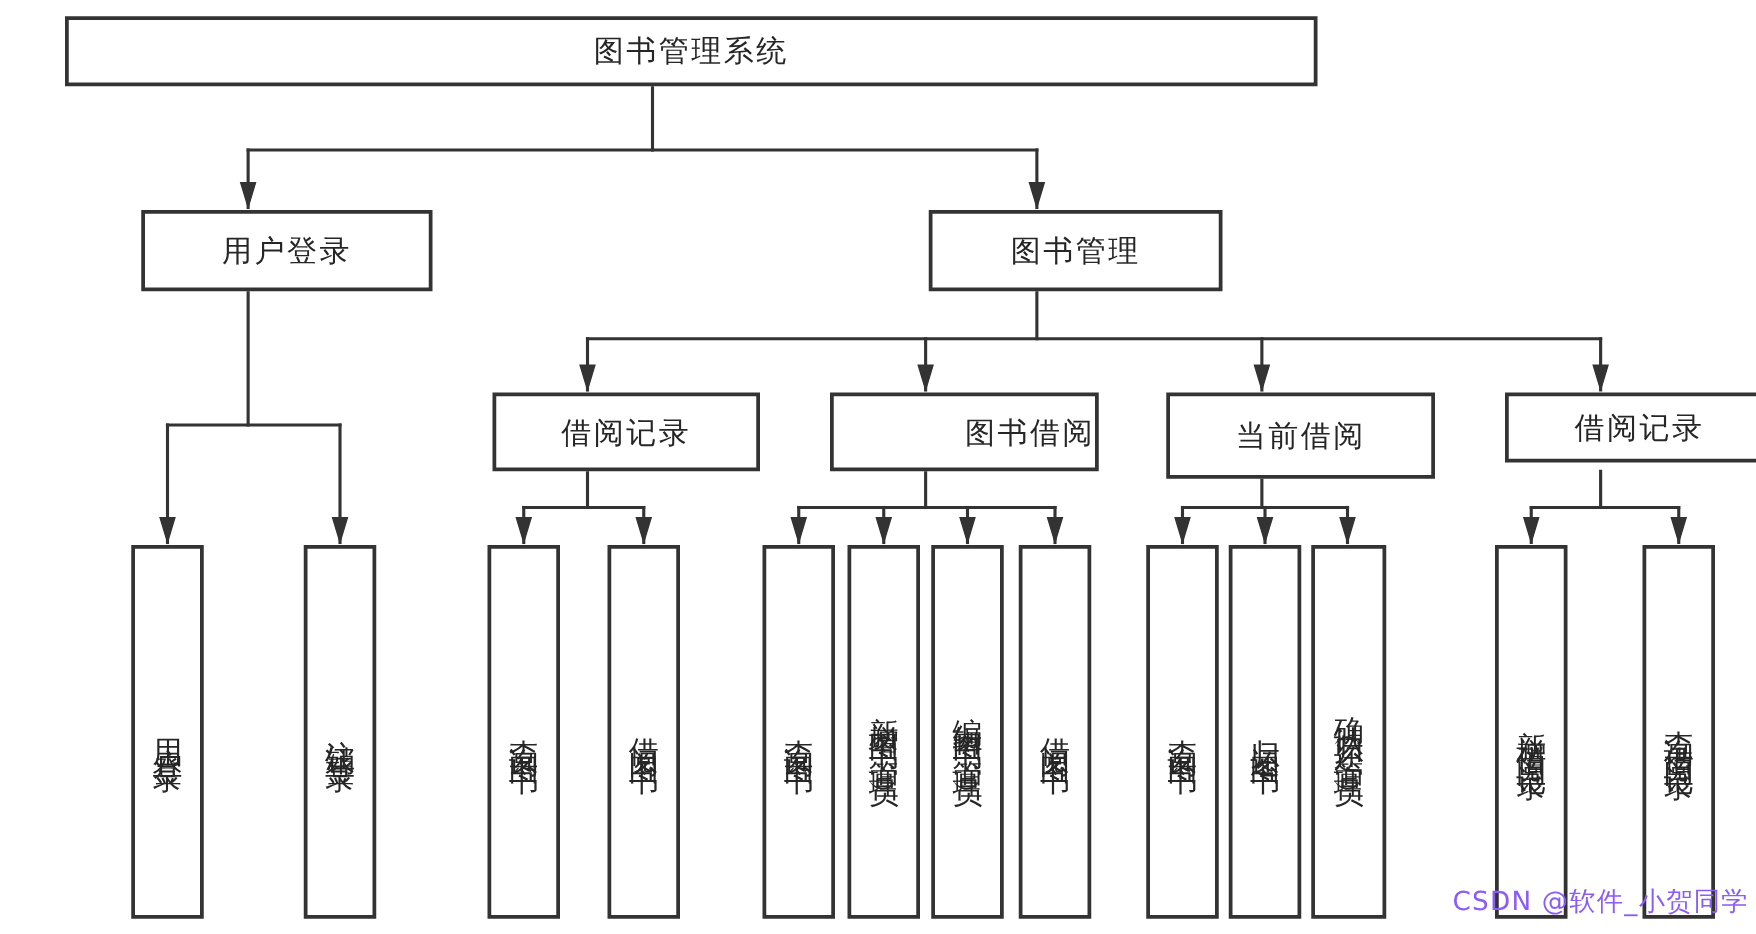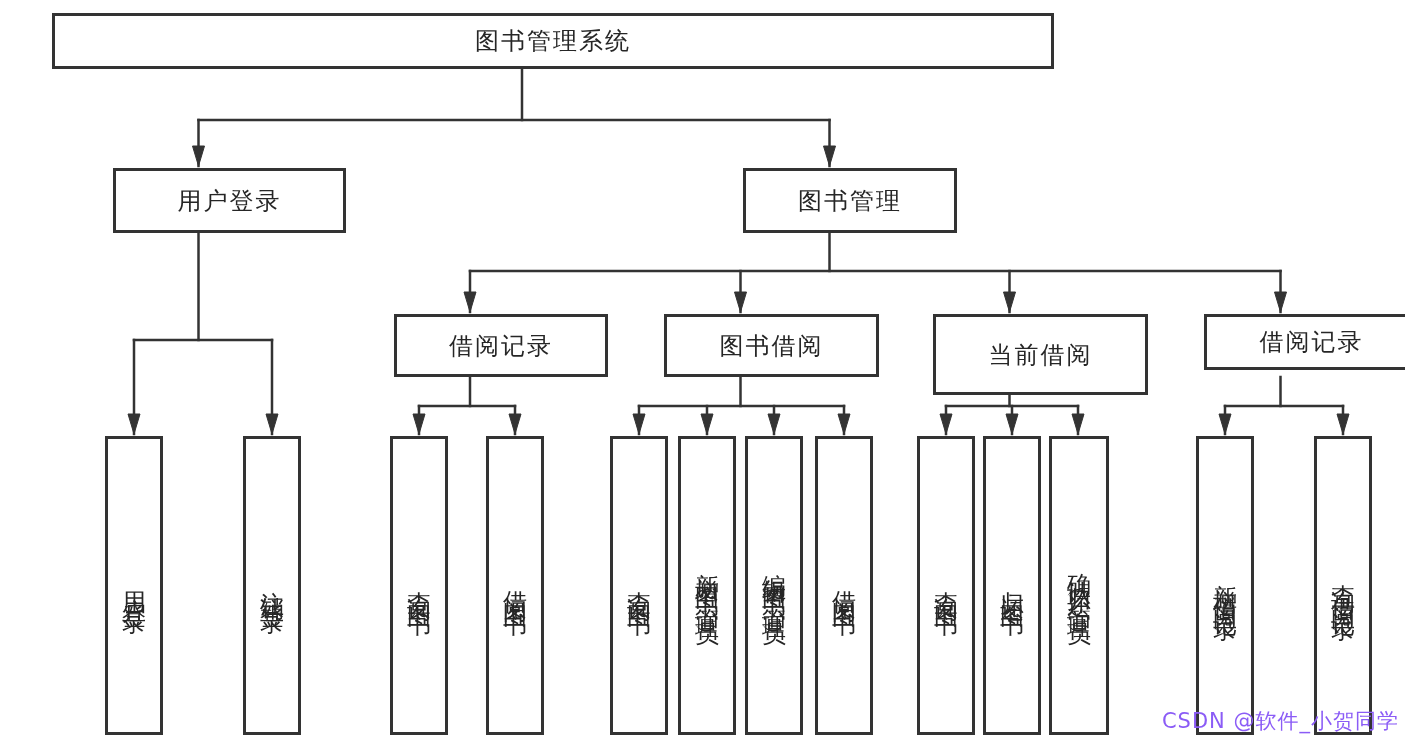--- a/index.html
+++ b/index.html
@@ -55,24 +55,24 @@
   .vbox .vlabel {
     writing-mode: vertical-rl;
     text-orientation: mixed;
     font-size: 24px;
     letter-spacing: 7px;
     line-height: 1;
     color: #262626;
   }
   #b-root   { left: 21px;   top: 13px;  width: 1002px; height: 56px; }
   #b-l2-0   { left: 82px;   top: 168px; width: 233px;  height: 65px; }
-  #b-l2-1   { left: 712px;  top: 168px; width: 214px;  height: 65px; }
+  #b-l2-1   { left: 712px;  top: 168px; width: 235px;  height: 65px; }
   #b-l3-0   { left: 363px;  top: 314px; width: 214px;  height: 63px; }
-  #b-l3-1   { left: 633px;  top: 314px; width: 215px;  height: 63px; }
-  #b-l3-2   { left: 902px;  top: 314px; width: 215px;  height: 81px; }
+  #b-l3-1   { left: 633px;  top: 314px; width: 215px;  height: 63px; justify-content: flex-end; }
+  #b-l3-2   { left: 902px;  top: 314px; width: 215px;  height: 69px; }
   #b-l3-3   { left: 1173px; top: 314px; width: 215px;  height: 56px; }
   #b-leaf-0  { left: 105px;  }
   #b-leaf-1  { left: 243px;  }
   #b-leaf-2  { left: 390px;  }
   #b-leaf-3  { left: 486px;  }
   #b-leaf-4  { left: 610px;  }
   #b-leaf-5  { left: 678px;  }
   #b-leaf-6  { left: 745px;  }
   #b-leaf-7  { left: 815px;  }
   #b-leaf-8  { left: 917px;  }

